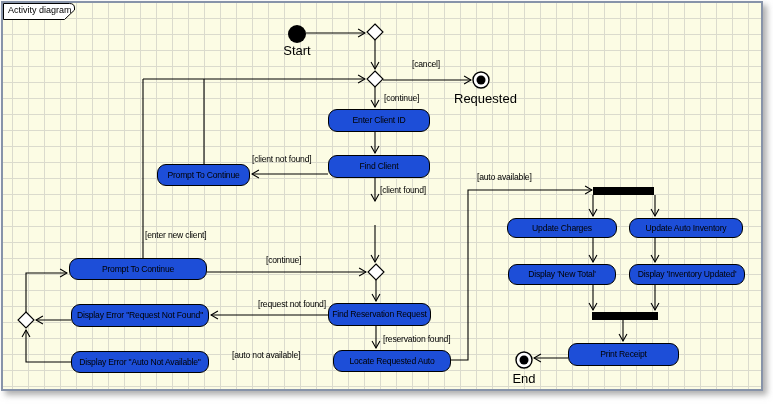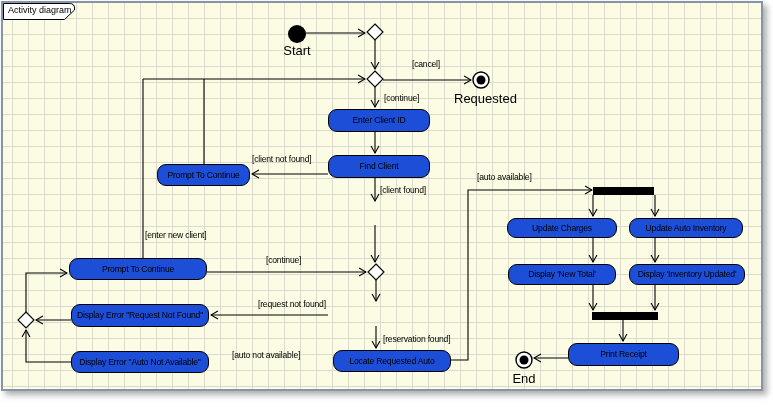--- a/index.html
+++ b/index.html
@@ -88,20 +88,21 @@
     <rect x="593" y="187" width="61" height="8" fill="#000"></rect>
     <rect x="592" y="312" width="66" height="8" fill="#000"></rect>
   </svg>
 
   <div class="tab-text">Activity diagram</div>
 
   <div class="action" style="left:328px;top:109px;width:102px;height:23px;">Enter Client ID</div>
   <div class="action" style="left:328px;top:155px;width:102px;height:23px;">Find Client</div>
   <div class="action" style="left:157px;top:164px;width:93px;height:22px;">Prompt To Continue</div>
   <div class="action" style="left:69px;top:258px;width:138px;height:22px;">Prompt To Continue</div>
+  <div class="action" style="left:328px;top:303px;width:103px;height:23px;">Find Reservation Request</div>
   <div class="action" style="left:71px;top:304px;width:138px;height:23px;">Display Error "Request Not Found"</div>
   <div class="action" style="left:333px;top:350px;width:118px;height:22px;">Locate Requested Auto</div>
   <div class="action" style="left:71px;top:351px;width:138px;height:22px;">Display Error "Auto Not Available"</div>
   <div class="action" style="left:507px;top:218px;width:110px;height:20px;">Update Charges</div>
   <div class="action" style="left:629px;top:218px;width:114px;height:20px;">Update Auto Inventory</div>
   <div class="action" style="left:508px;top:264px;width:108px;height:21px;">Display 'New Total'</div>
   <div class="action" style="left:568px;top:343px;width:111px;height:23px;">Print Receipt</div>
   <div class="action" style="left:629px;top:264px;width:116px;height:21px;">Display 'Inventory Updated'</div>
 
   <div class="nlabel" style="left:277px;top:44px;width:40px;">Start</div>

